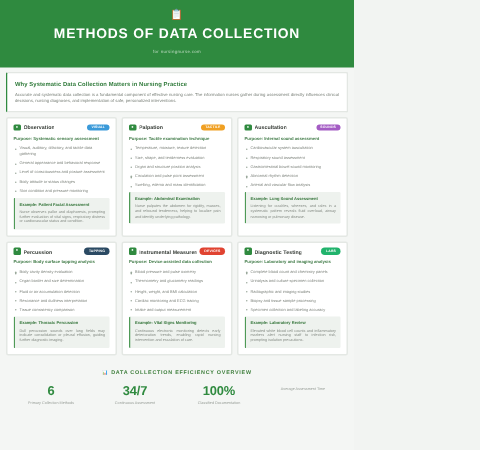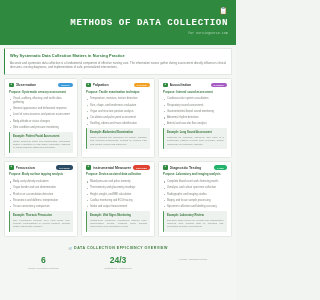--- a/index.html
+++ b/index.html
@@ -8,23 +8,22 @@
     background: #f2f4f2;
     font-family: "Liberation Sans", sans-serif;
     overflow: hidden;
   }
   .page { width: 236px; height: 300px; position: relative; background: #f4f6f4; }
 
   
   .header {
     background: #2f8a3f;
     padding: 7px 8px 9px;
-    text-align: right;
+    text-align: center;
     position: relative;
-    font-family: Liberation Mono, monospace;
   }
   .header-icon {
     font-size: 7px; color: #cfe8d2; line-height: 8px; margin-bottom: 2px;
     display: block;
   }
   .header-title {
     color: #ffffff;
     font-size: 9.2px;
     font-weight: bold;
     letter-spacing: 0.55px;
@@ -310,22 +309,26 @@
   <div class="stats">
     <div class="stats-title">
       <span class="sicon">📊</span><span>DATA COLLECTION EFFICIENCY OVERVIEW</span>
     </div>
     <div class="stats-row">
       <div class="stat">
         <div class="stat-num">6</div>
         <div class="stat-label">Primary Collection Methods</div>
       </div>
       <div class="stat">
-        <div class="stat-num">24/3</div>
+        <div class="stat-num">34/7</div>
         <div class="stat-label">Continuous Assessment</div>
+      </div>
+      <div class="stat">
+        <div class="stat-num">100%</div>
+        <div class="stat-label">Classified Documentation</div>
       </div>
       <div class="stat">
         <div class="stat-label">Average Assessment Time</div>
       </div>
     </div>
   </div>
 
 </div>
 
 </body></html>

